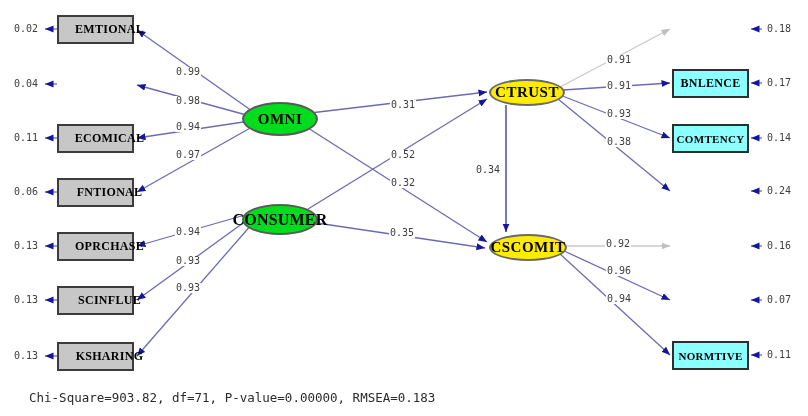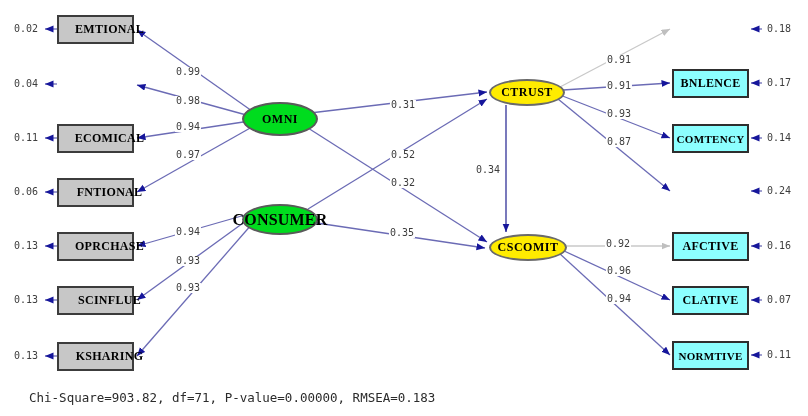--- a/index.html
+++ b/index.html
@@ -5,21 +5,21 @@
   html,body{margin:0;padding:0;background:#ffffff;}
   .stage{position:relative;width:808px;height:416px;background:#ffffff;overflow:hidden;
          font-family:"Liberation Serif",serif;}
   svg.wires{position:absolute;left:0;top:0;width:808px;height:416px;}
   .obox{position:absolute;width:77px;height:29px;box-sizing:border-box;border:2px solid #3c3c3c;
         display:flex;align-items:center;justify-content:center;font-weight:bold;font-size:12px;
         letter-spacing:.3px;color:#000;}
   .gray{background:#c7c7c7;padding-left:28px;}
   .cyan{background:#8cffff;border-color:#2e2e2e;}
   .ell{position:absolute;box-sizing:border-box;border:2px solid #5a5a5a;border-radius:50%;
-       display:flex;align-items:center;justify-content:center;font-weight:bold;font-size:12px;
+       display:flex;align-items:center;justify-content:center;font-weight:bold;font-size:15px;
        letter-spacing:.5px;color:#000;}
   .green{background:#00dc1e;}
   .yellow{background:#ffec00;border-color:#6a6a6a;}
   .num{position:absolute;transform:translate(-50%,-50%);font-family:"DejaVu Sans Mono",monospace;
        font-size:10px;color:#3d3d3d;background:#ffffff;padding:0 1px;line-height:1;white-space:nowrap;}
   .fit{position:absolute;left:29px;top:390px;font-family:"DejaVu Sans Mono",monospace;
        font-size:12.5px;color:#2b2b2b;white-space:nowrap;}
 </style>
 </head>
 <body>
@@ -112,29 +112,27 @@
 
   <span class="num" style="left:403px;top:105px">0.31</span>
   <span class="num" style="left:403px;top:155px">0.52</span>
   <span class="num" style="left:403px;top:183px">0.32</span>
   <span class="num" style="left:402px;top:233px">0.35</span>
   <span class="num" style="left:488px;top:170px">0.34</span>
 
   <span class="num" style="left:619px;top:60px">0.91</span>
   <span class="num" style="left:619px;top:86px">0.91</span>
   <span class="num" style="left:619px;top:114px">0.93</span>
-  <span class="num" style="left:619px;top:142px">0.87</span>
+  <span class="num" style="left:619px;top:142px">0.38</span>
   <span class="num" style="left:618px;top:244px">0.92</span>
   <span class="num" style="left:619px;top:271px">0.96</span>
   <span class="num" style="left:619px;top:299px">0.94</span>
 
   <div class="obox cyan" style="left:672px;top:69px">BNLENCE</div>
   <div class="obox cyan" style="left:672px;top:124px;font-size:11px">COMTENCY</div>
-  <div class="obox cyan" style="left:672px;top:232px">AFCTIVE</div>
-  <div class="obox cyan" style="left:672px;top:286px">CLATIVE</div>
   <div class="obox cyan" style="left:672px;top:341px;font-size:11px">NORMTIVE</div>
 
   <span class="num" style="left:779px;top:29px">0.18</span>
   <span class="num" style="left:779px;top:83px">0.17</span>
   <span class="num" style="left:779px;top:138px">0.14</span>
   <span class="num" style="left:779px;top:191px">0.24</span>
   <span class="num" style="left:779px;top:246px">0.16</span>
   <span class="num" style="left:779px;top:300px">0.07</span>
   <span class="num" style="left:779px;top:355px">0.11</span>
 

